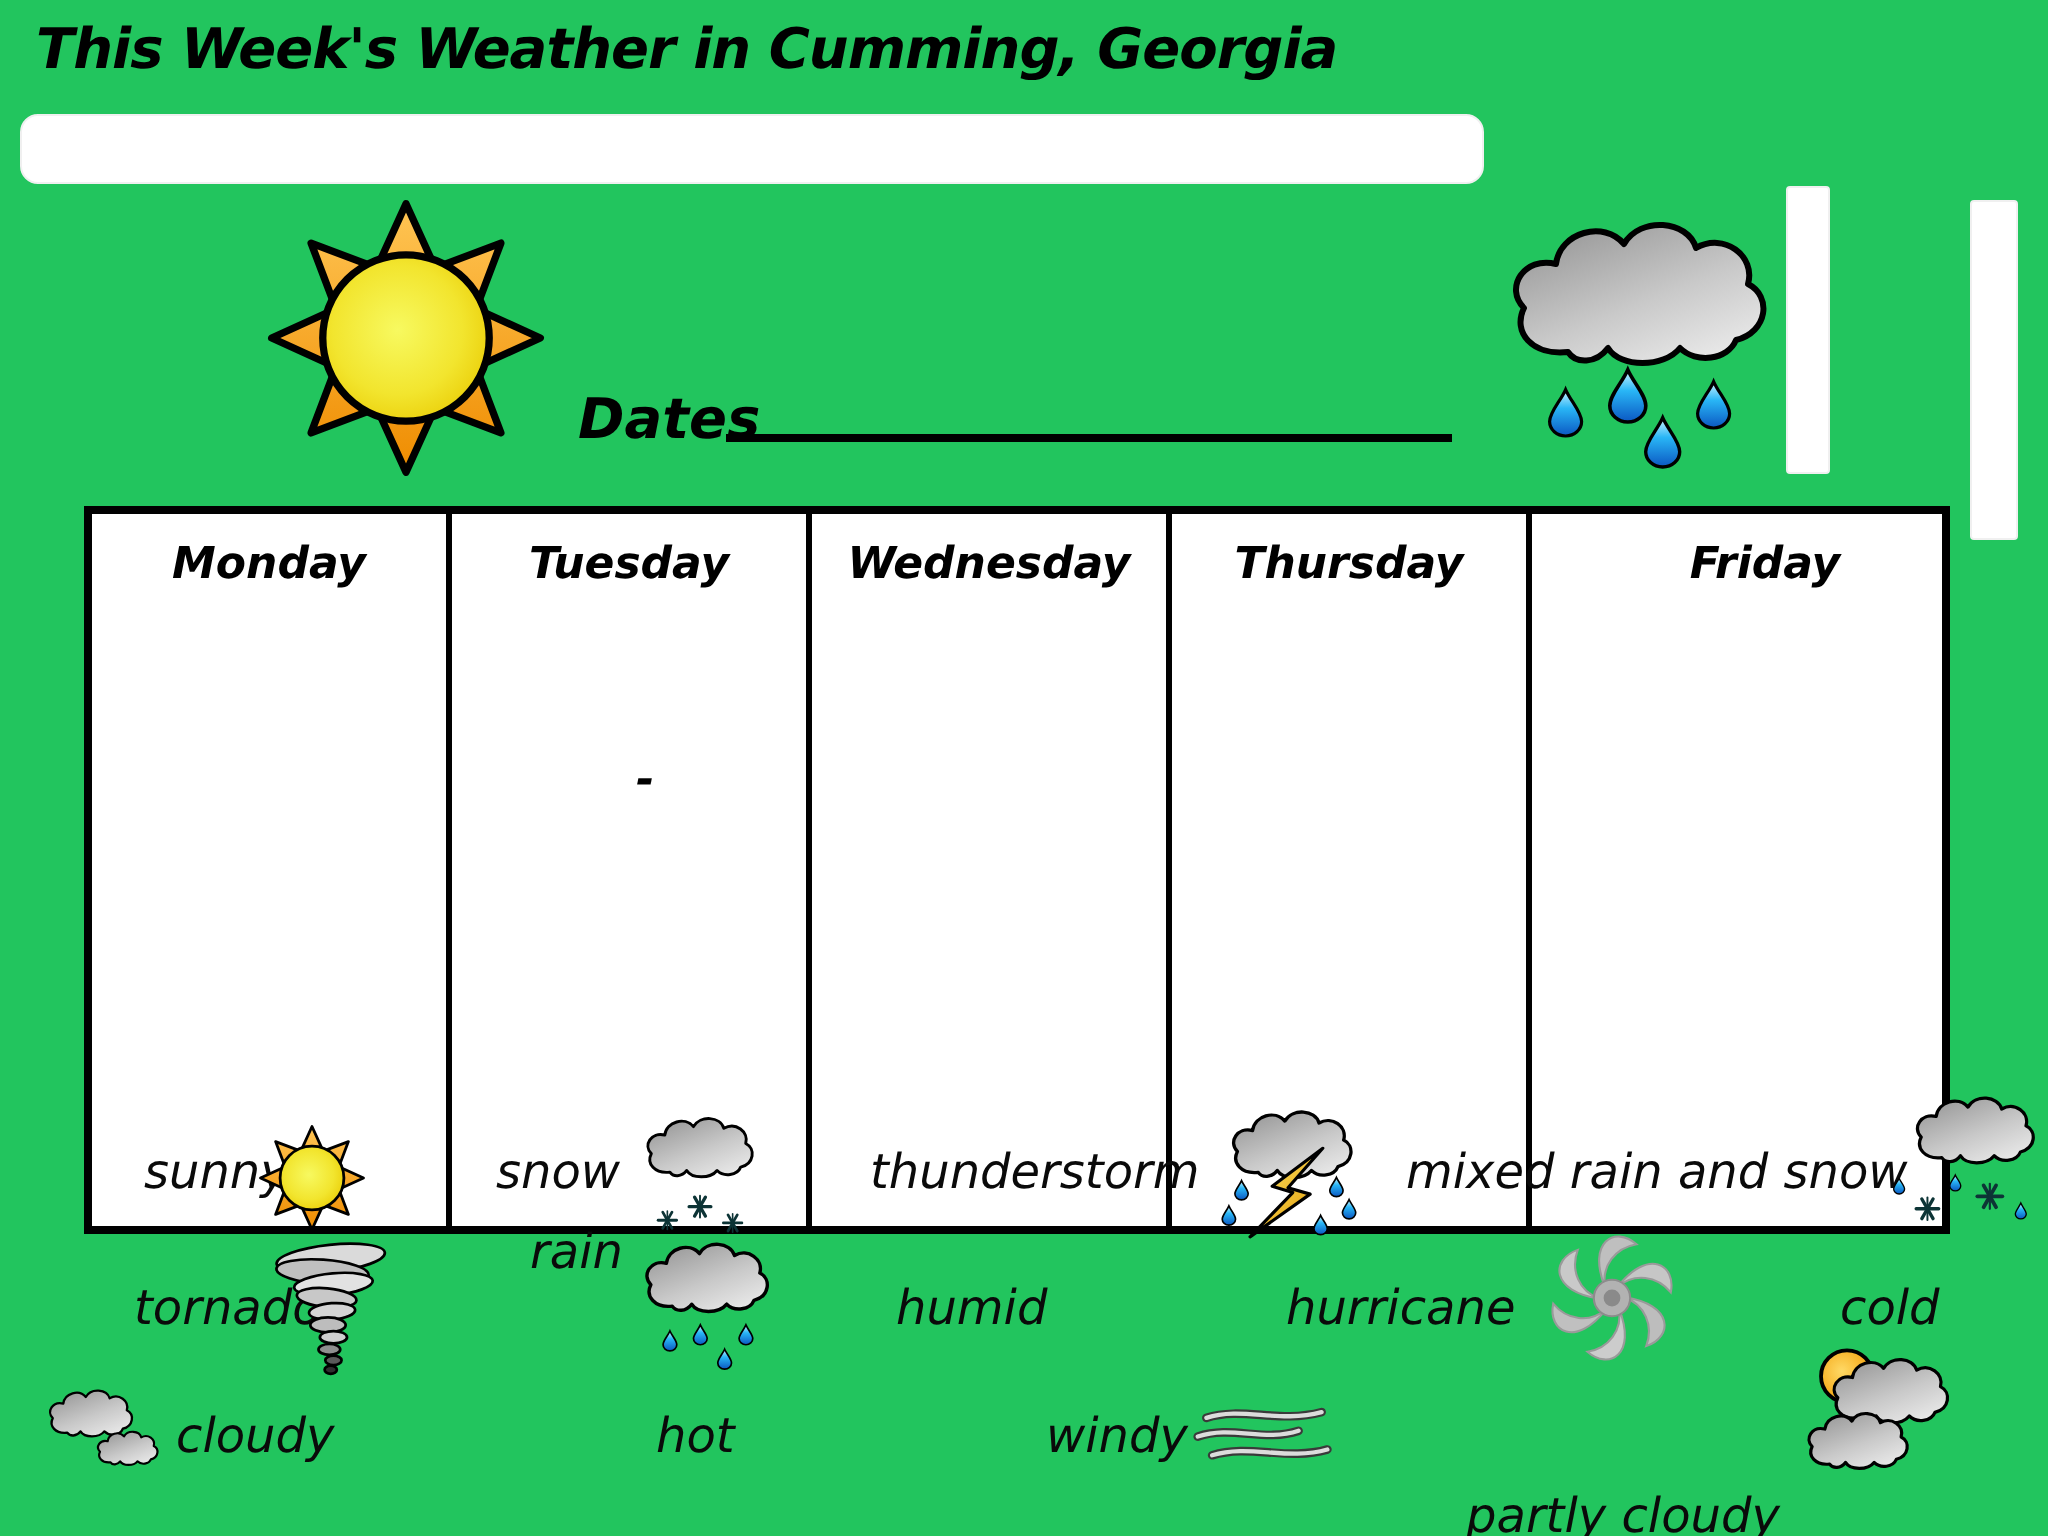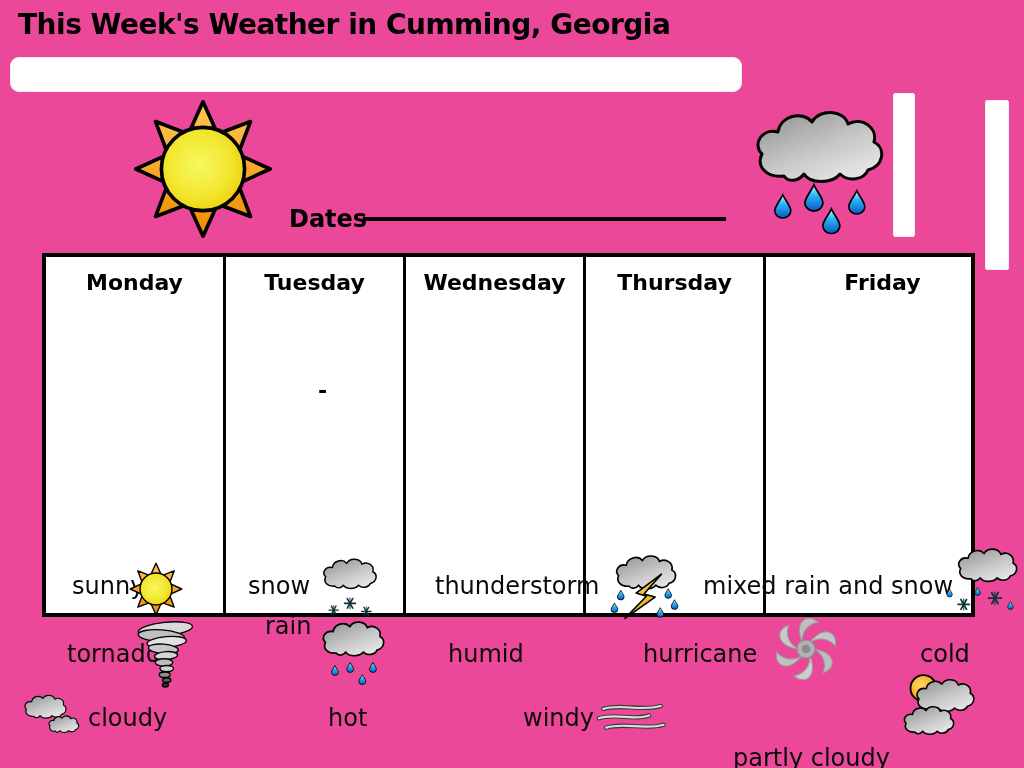--- a/index.html
+++ b/index.html
@@ -1,21 +1,21 @@
 <!DOCTYPE html>
 <html><head>
 <meta charset="utf-8">
 <style>
   html,body{margin:0;padding:0;background:#fff;}
-  #page{position:relative;width:1024px;height:768px;background:#ec4899;overflow:hidden;
-        font-family:"DejaVu Sans","Liberation Sans",sans-serif;color:#000;}
+  #page{position:relative;width:1024px;height:768px;background:#22c55e;overflow:hidden;
+        font-family:"DejaVu Sans","Liberation Sans",sans-serif;color:#000;font-style:italic;}
   .abs{position:absolute;}
   #title{left:18px;top:8px;font-size:28px;font-weight:bold;letter-spacing:-0.5px;white-space:nowrap;}
   .whiteout{border:1px solid #f0f0f0;border-radius:9px;background:#fff;}
-  #dates-label{left:289px;top:205px;font-size:24px;font-weight:bold;}
+  #dates-label{left:289px;top:193px;font-size:28px;font-weight:bold;}
   #dates-line{left:363px;top:217px;width:363px;height:4px;background:#000;}
   
   #week-table{left:42px;top:253px;width:933px;height:364px;border:4px solid #000;display:flex;box-sizing:border-box;background:#fff;}
   .day-cell{flex:1;border-right:3px solid #000;position:relative;}
   .day-cell:last-child{border-right:none;padding-left:28px;}
   .day-header{text-align:center;margin-top:13px;font-size:22px;font-weight:bold;}
   #stray-mark{left:318px;top:378px;font-size:22px;font-weight:bold;}
   
   .lg-label{font-size:24px;white-space:nowrap;color:#0a0a0a;}
   .wo{fill:none;stroke:#3a3a3a;stroke-width:6;stroke-linecap:round;}

